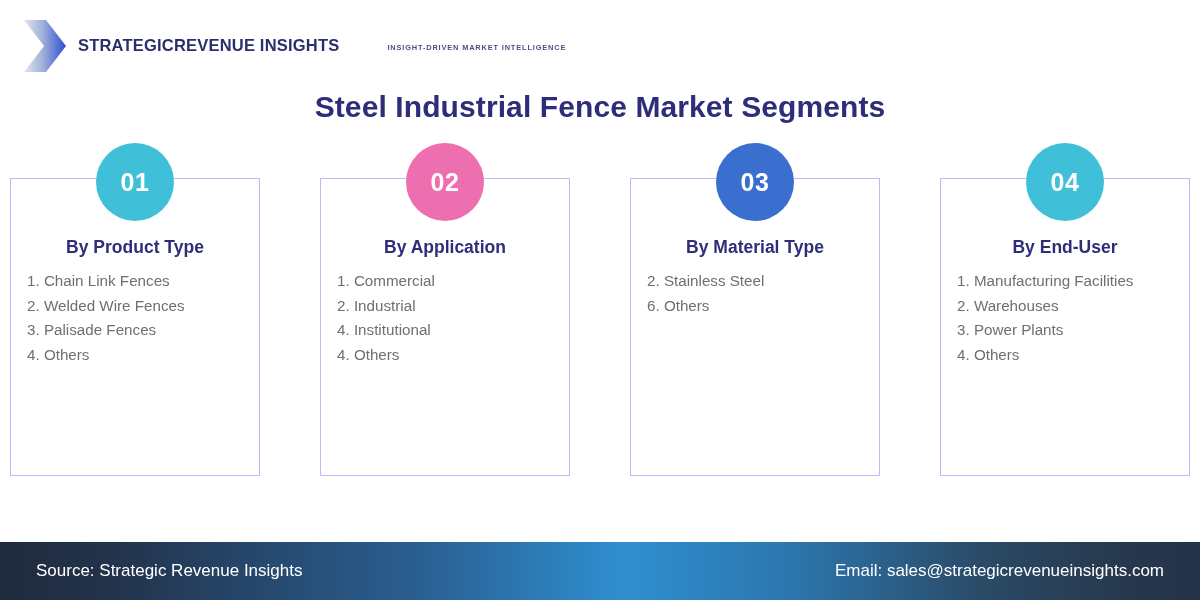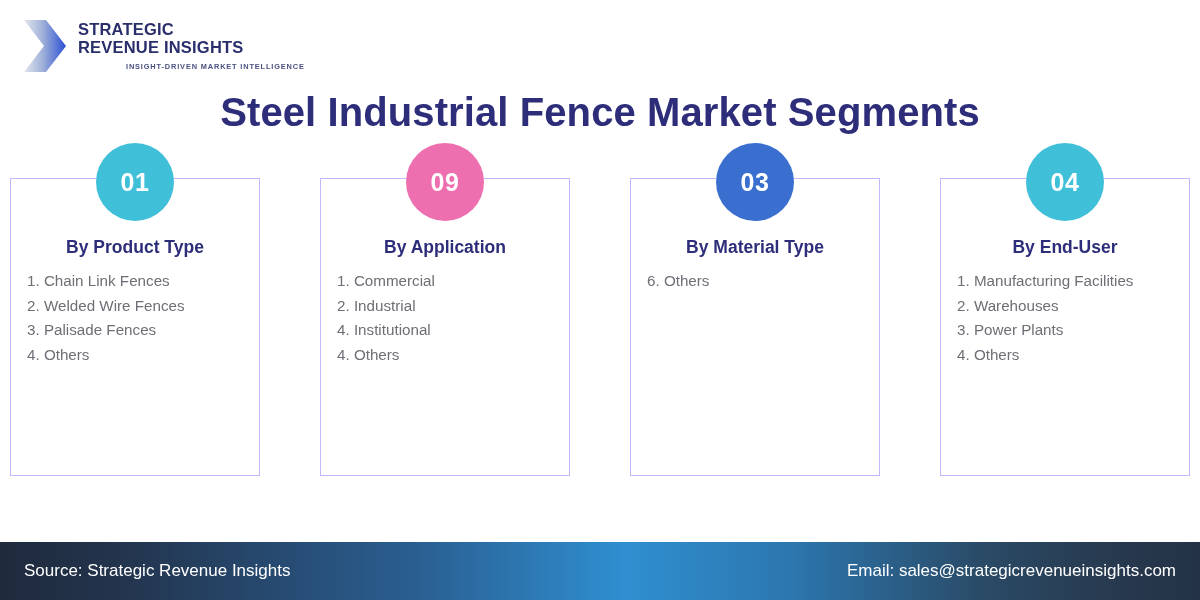--- a/index.html
+++ b/index.html
@@ -27,21 +27,21 @@
     display: flex;
     align-items: center;
     gap: 10px;
   }
   .logo-mark {
     width: 46px;
     height: 56px;
     flex: none;
     display: block;
   }
-  .logo-text { display: flex; flex-direction: column; justify-content: center; }
+  .logo-text { display: flex; flex-direction: row; justify-content: center; }
   .logo-line1, .logo-line2 {
     font-family: "Liberation Sans", sans-serif;
     font-weight: bold;
     font-size: 16.5px;
     letter-spacing: 0.2px;
     color: #2a2f6b;
     line-height: 1.08;
   }
   .logo-tagline {
     margin-top: 6px;
@@ -55,21 +55,21 @@
 
   
   .title {
     position: absolute;
     left: 0;
     top: 90px;
     width: 1200px;
     text-align: center;
     font-family: "Liberation Sans", sans-serif;
     font-weight: bold;
-    font-size: 40px;
+    font-size: 30px;
     color: #2d2d7a;
     letter-spacing: 0.1px;
   }
 
   
   .cards {
     position: absolute;
     left: 10px;
     top: 178px;
     width: 1180px;
@@ -138,21 +138,21 @@
        #23344d 10%,
        #2a5f92 35%,
        #2f8fd0 52%,
        #2c76ae 66%,
        #2a4a66 82%,
        #27394e 93%,
        #233247 100%);
     display: flex;
     align-items: center;
     justify-content: space-between;
-    padding: 0 24px;
+    padding: 0 36px;
   }
   .footer span {
     font-family: "Liberation Sans", sans-serif;
     font-size: 17px;
     color: #ffffff;
   }
 </style>
 </head>
 <body>
 
@@ -185,34 +185,35 @@
       <div class="card-heading">By Product Type</div>
       <ul class="card-list">
         <li>1. Chain Link Fences</li>
         <li>2. Welded Wire Fences</li>
         <li>3. Palisade Fences</li>
         <li>4. Others</li>
       </ul>
     </div>
 
     <div class="card">
-      <div class="badge" style="background: rgb(238, 111, 175);">09</div>
+      <div class="badge" style="background: rgb(238, 111, 175);">02</div>
       <div class="card-heading">By Application</div>
       <ul class="card-list">
         <li>1. Commercial</li>
         <li>2. Industrial</li>
         <li>4. Institutional</li>
         <li>4. Others</li>
       </ul>
     </div>
 
     <div class="card">
       <div class="badge" style="background: rgb(58, 111, 208);">03</div>
       <div class="card-heading">By Material Type</div>
       <ul class="card-list">
+        <li>2. Stainless Steel</li>
         <li>6. Others</li>
       </ul>
     </div>
 
     <div class="card">
       <div class="badge" style="background: rgb(63, 192, 216);">04</div>
       <div class="card-heading">By End-User</div>
       <ul class="card-list">
         <li>1. Manufacturing Facilities</li>
         <li>2. Warehouses</li>

